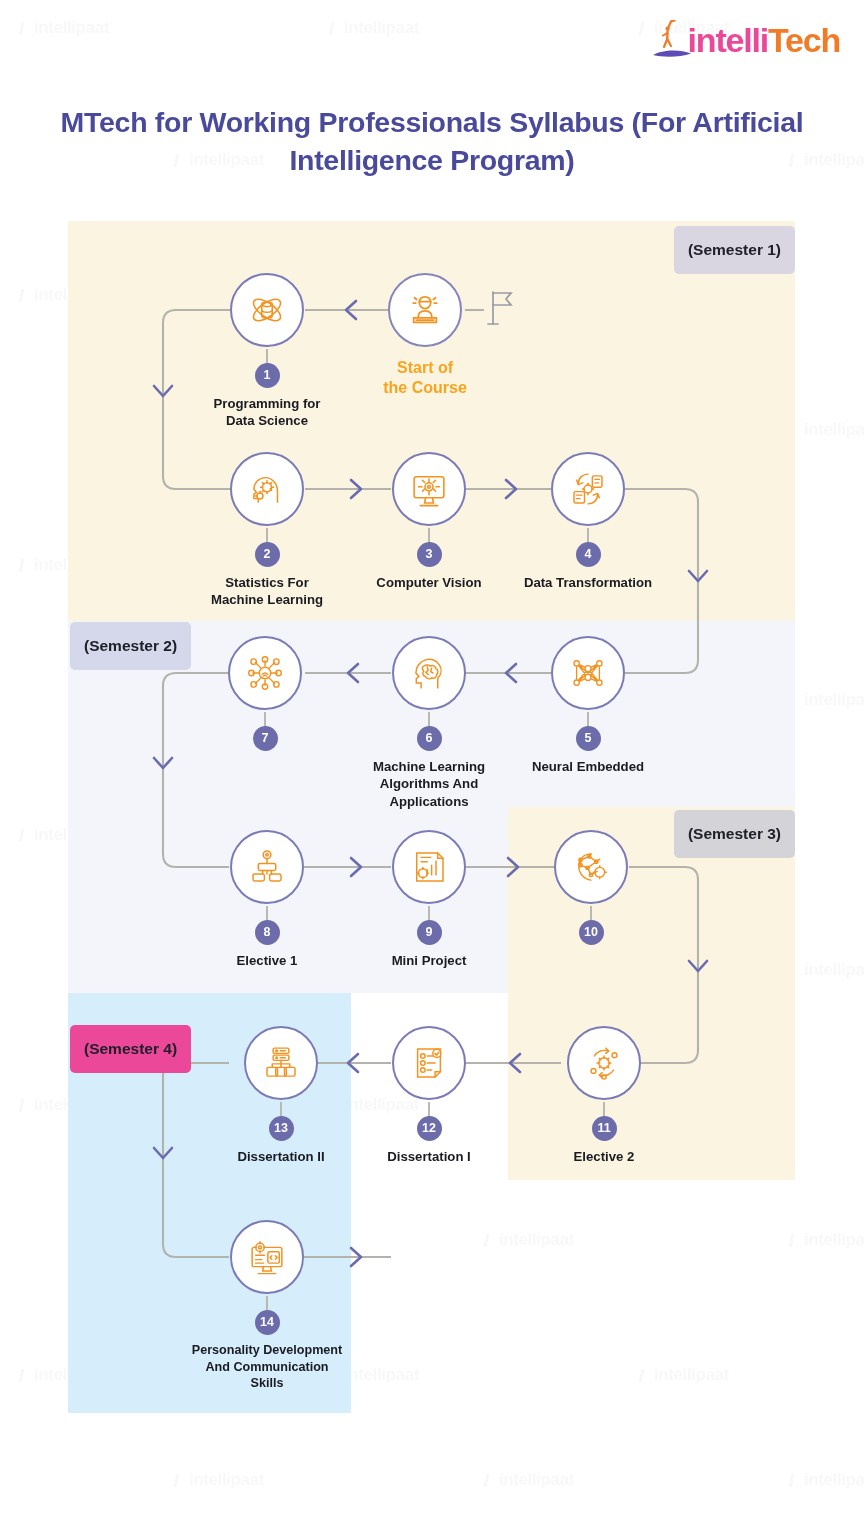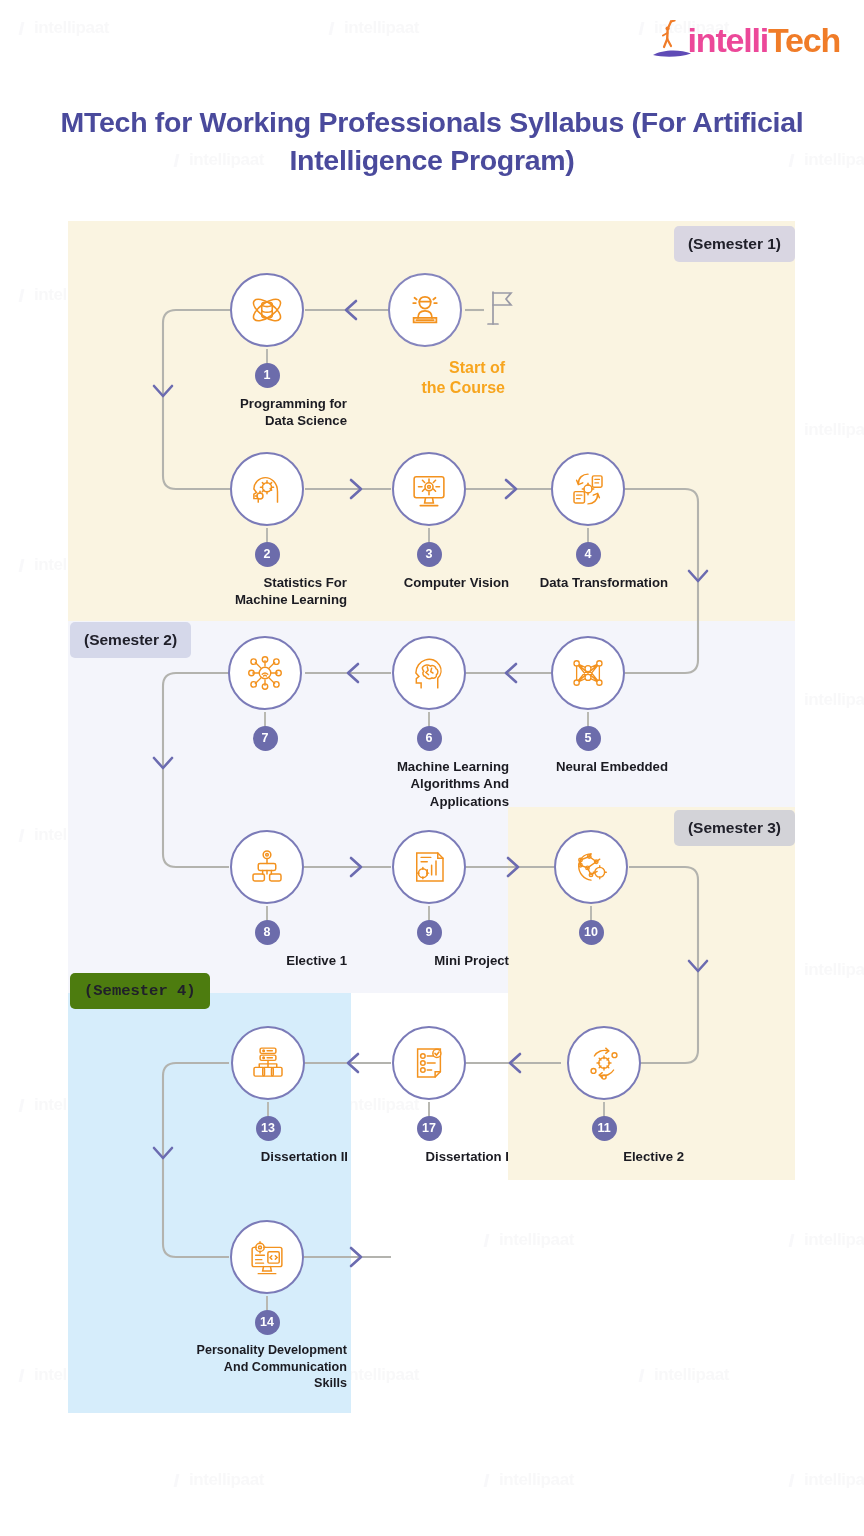--- a/index.html
+++ b/index.html
@@ -67,33 +67,33 @@
     color: #4a4a9c;
     font-size: 28.5px;
     font-weight: 700;
     line-height: 1.33;
     letter-spacing: -0.3px;
   }
 
   
   .sem-badge {
     position: absolute; z-index: 5;
-    height: 36px;
+    height: 48px;
     padding: 0 14px;
     display: flex; align-items: center;
     border-radius: 5px;
     font-size: 15.5px;
     font-weight: 700;
     color: #20202a;
     white-space: nowrap;
   }
   #badge-sem1 { right: 69px; top: 226px; background: #d9d6e2; }
   #badge-sem2 { left: 70px;  top: 622px; background: #d5d8ea; }
   #badge-sem3 { right: 69px; top: 810px; background: #d3d3d8; }
-  #badge-sem4 { left: 70px;  top: 973px; background: #4d7c0f; font-family: Liberation Mono, monospace; }
+  #badge-sem4 { left: 70px;  top: 1025px; background: #ec4899; }
 
   
   #wires { position: absolute; inset: 0; z-index: 2; }
 
   
   .node { position: absolute; z-index: 4; width: 160px; }
   .node-circle {
     position: relative;
     width: 74px; height: 74px;
     margin: 0 auto;
@@ -115,21 +115,21 @@
     border-radius: 50%;
     background: #6c6cab;
     color: #fff;
     font-size: 12.5px;
     font-weight: 700;
     display: flex; align-items: center; justify-content: center;
     line-height: 1;
   }
   .node-label {
     margin-top: 7px;
-    text-align: right;
+    text-align: center;
     font-size: 13.2px;
     font-weight: 700;
     color: #1b1b22;
     line-height: 1.32;
     white-space: pre-line;
   }
   .node-label.wide { font-size: 12.6px; }
 
   
   .node.terminal .node-circle { border-color: #8585bd; }
@@ -549,25 +549,25 @@
           <path d="M37 34 L31 34 L31 40"></path>
           <circle cx="17" cy="16" r="2.6"></circle>
           <circle cx="17" cy="24" r="2.6"></circle>
           <circle cx="17" cy="32" r="2.6"></circle>
           <path d="M22 16 L31 16 M22 24 L31 24 M22 32 L27 32"></path>
           <circle cx="33" cy="13" r="4.6" fill="#fff"></circle>
           <path d="M30.8 13 L32.6 14.9 L35.4 11.4"></path>
         </g>
       </svg>
     </div>
-    <div class="num-badge">17</div>
+    <div class="num-badge">12</div>
     <div class="node-label">Dissertation I</div>
   </div>
 
-  <div class="node" id="node-13" style="left:188px; top:1026px;">
+  <div class="node" id="node-13" style="left:201px; top:1026px;">
     <div class="node-circle">
       <div class="num-stem"></div>
       <svg viewBox="0 0 48 48">
         <g fill="none" stroke="#f3921e" stroke-width="1.7" stroke-linecap="round">
           <rect x="15" y="7" width="18" height="6" rx="1.6"></rect>
           <rect x="15" y="15" width="18" height="6" rx="1.6"></rect>
           <path d="M19 10 L19 10 M19 18 L19 18"></path>
           <circle cx="19" cy="10" r="0.9" fill="#f3921e"></circle>
           <circle cx="19" cy="18" r="0.9" fill="#f3921e"></circle>
           <path d="M23 10 L29 10 M23 18 L29 18"></path>

